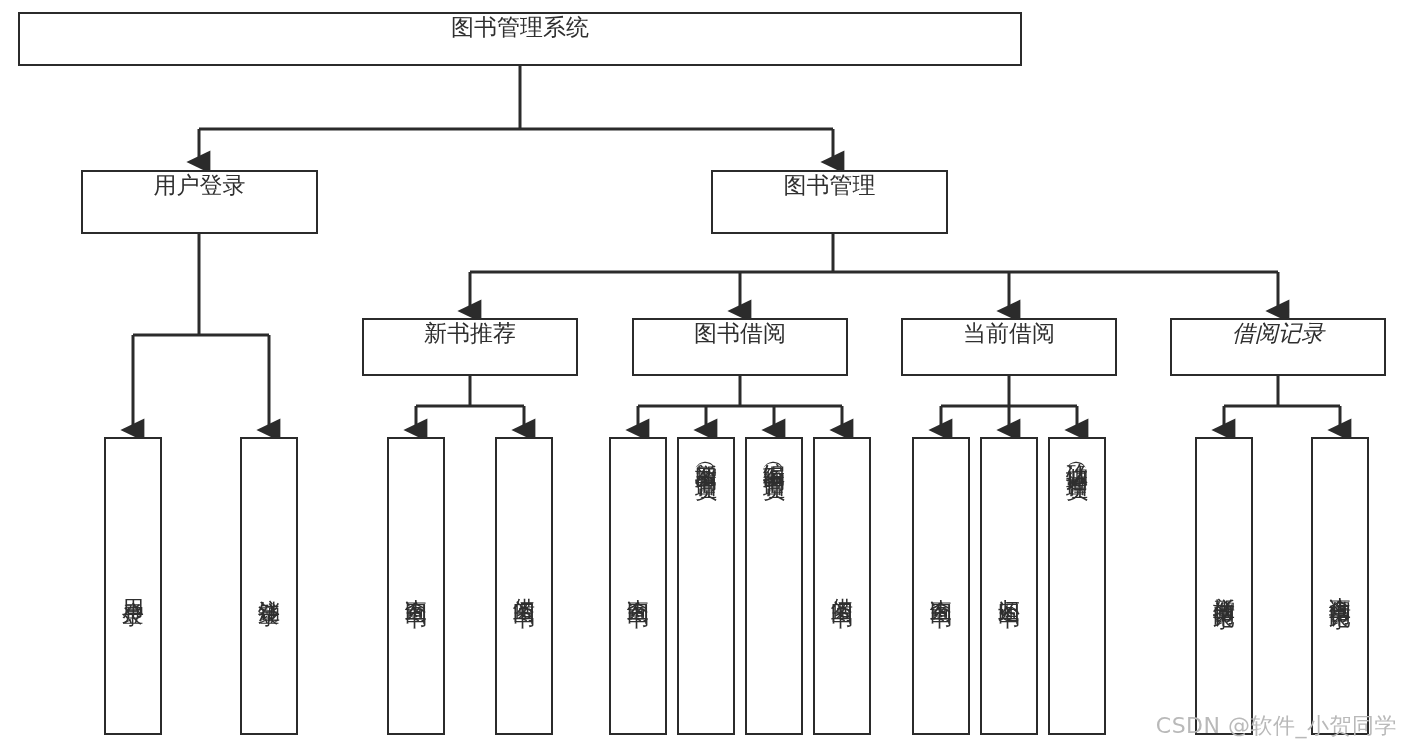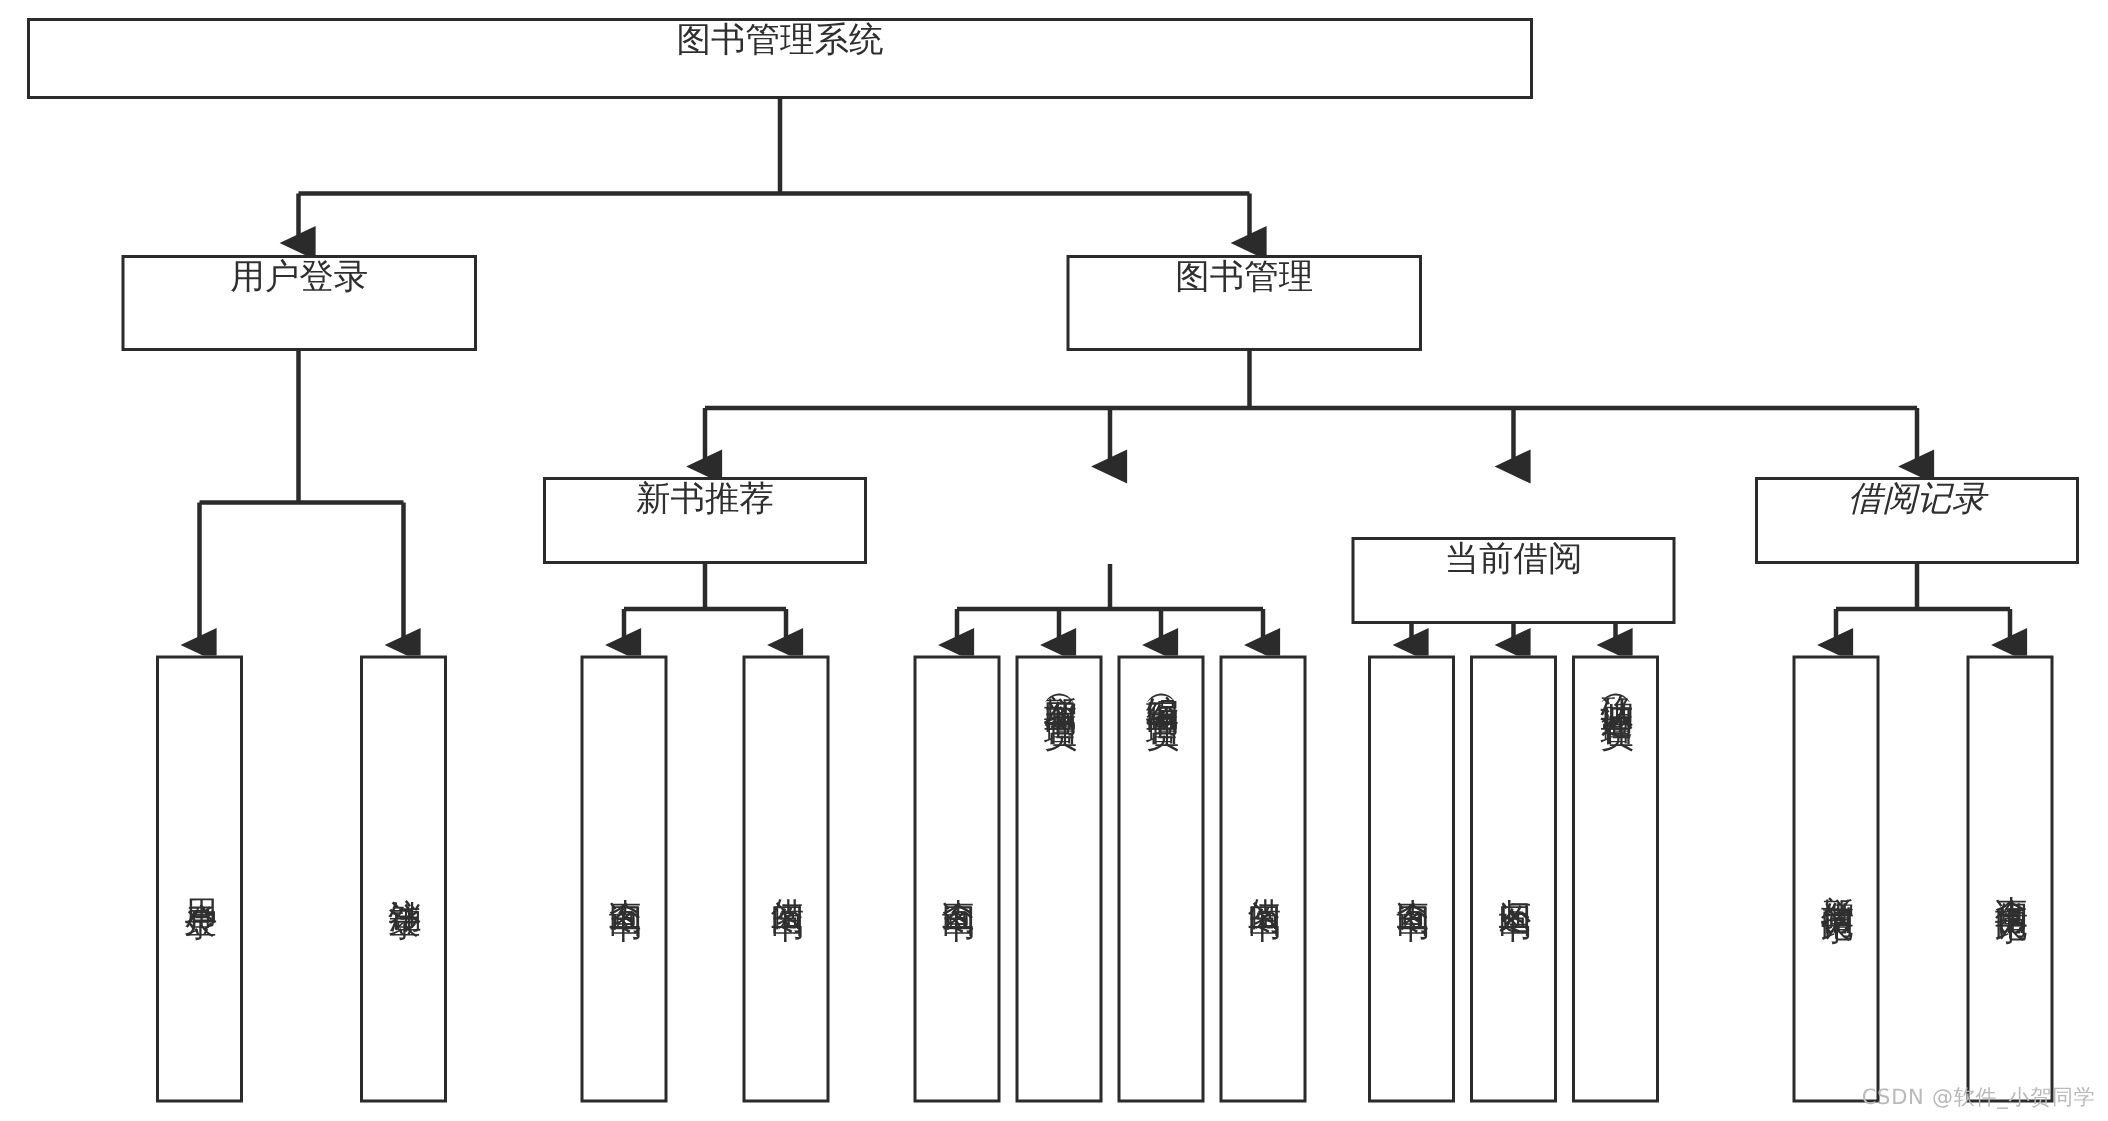--- a/index.html
+++ b/index.html
@@ -63,21 +63,21 @@
     line-height: 1;
   }
   .node-leaf.leaf-centered {
     align-items: center;
     padding-top: 0;
   }
   #watermark {
     position: absolute;
     right: 8px;
     bottom: 6px;
-    font-size: 14px;
+    font-size: 22px;
     color: #b9b9b9;
     letter-spacing: 0.5px;
     white-space: nowrap;
     user-select: none;
   }
 </style>
 </head>
 <body>
 
 <div id="diagram-root">
@@ -139,21 +139,24 @@
   <div class="node node-l2" style="left:81px; top:170px; width:237px; height:64px;">
     <span class="node-label">用户登录</span>
   </div>
   <div class="node node-l3" style="left:362px; top:318px; width:216px; height:58px;">
     <span class="node-label">新书推荐</span>
   </div>
 
   <div class="node node-l2" style="left:711px; top:170px; width:237px; height:64px;">
     <span class="node-label">图书管理</span>
   </div>
-  <div class="node node-l3" style="left:901px; top:318px; width:216px; height:58px;margin-top:40px;">
+  <div class="node node-l3" style="left:632px; top:318px; width:216px; height:58px;">
+    <span class="node-label">图书借阅</span>
+  </div>
+  <div class="node node-l3" style="left:901px; top:318px; width:216px; height:58px;">
     <span class="node-label">当前借阅</span>
   </div>
   <div class="node node-l3" style="left:1170px; top:318px; width:216px; height:58px;font-style:italic;">
     <span class="node-label">借阅记录</span>
   </div>
 
   <div class="node node-leaf leaf-centered" style="left:104px; top:437px; width:58px; height:298px;">
     <span class="node-label">用户登录</span>
   </div>
   <div class="node node-leaf leaf-centered" style="left:240px; top:437px; width:58px; height:298px;">

